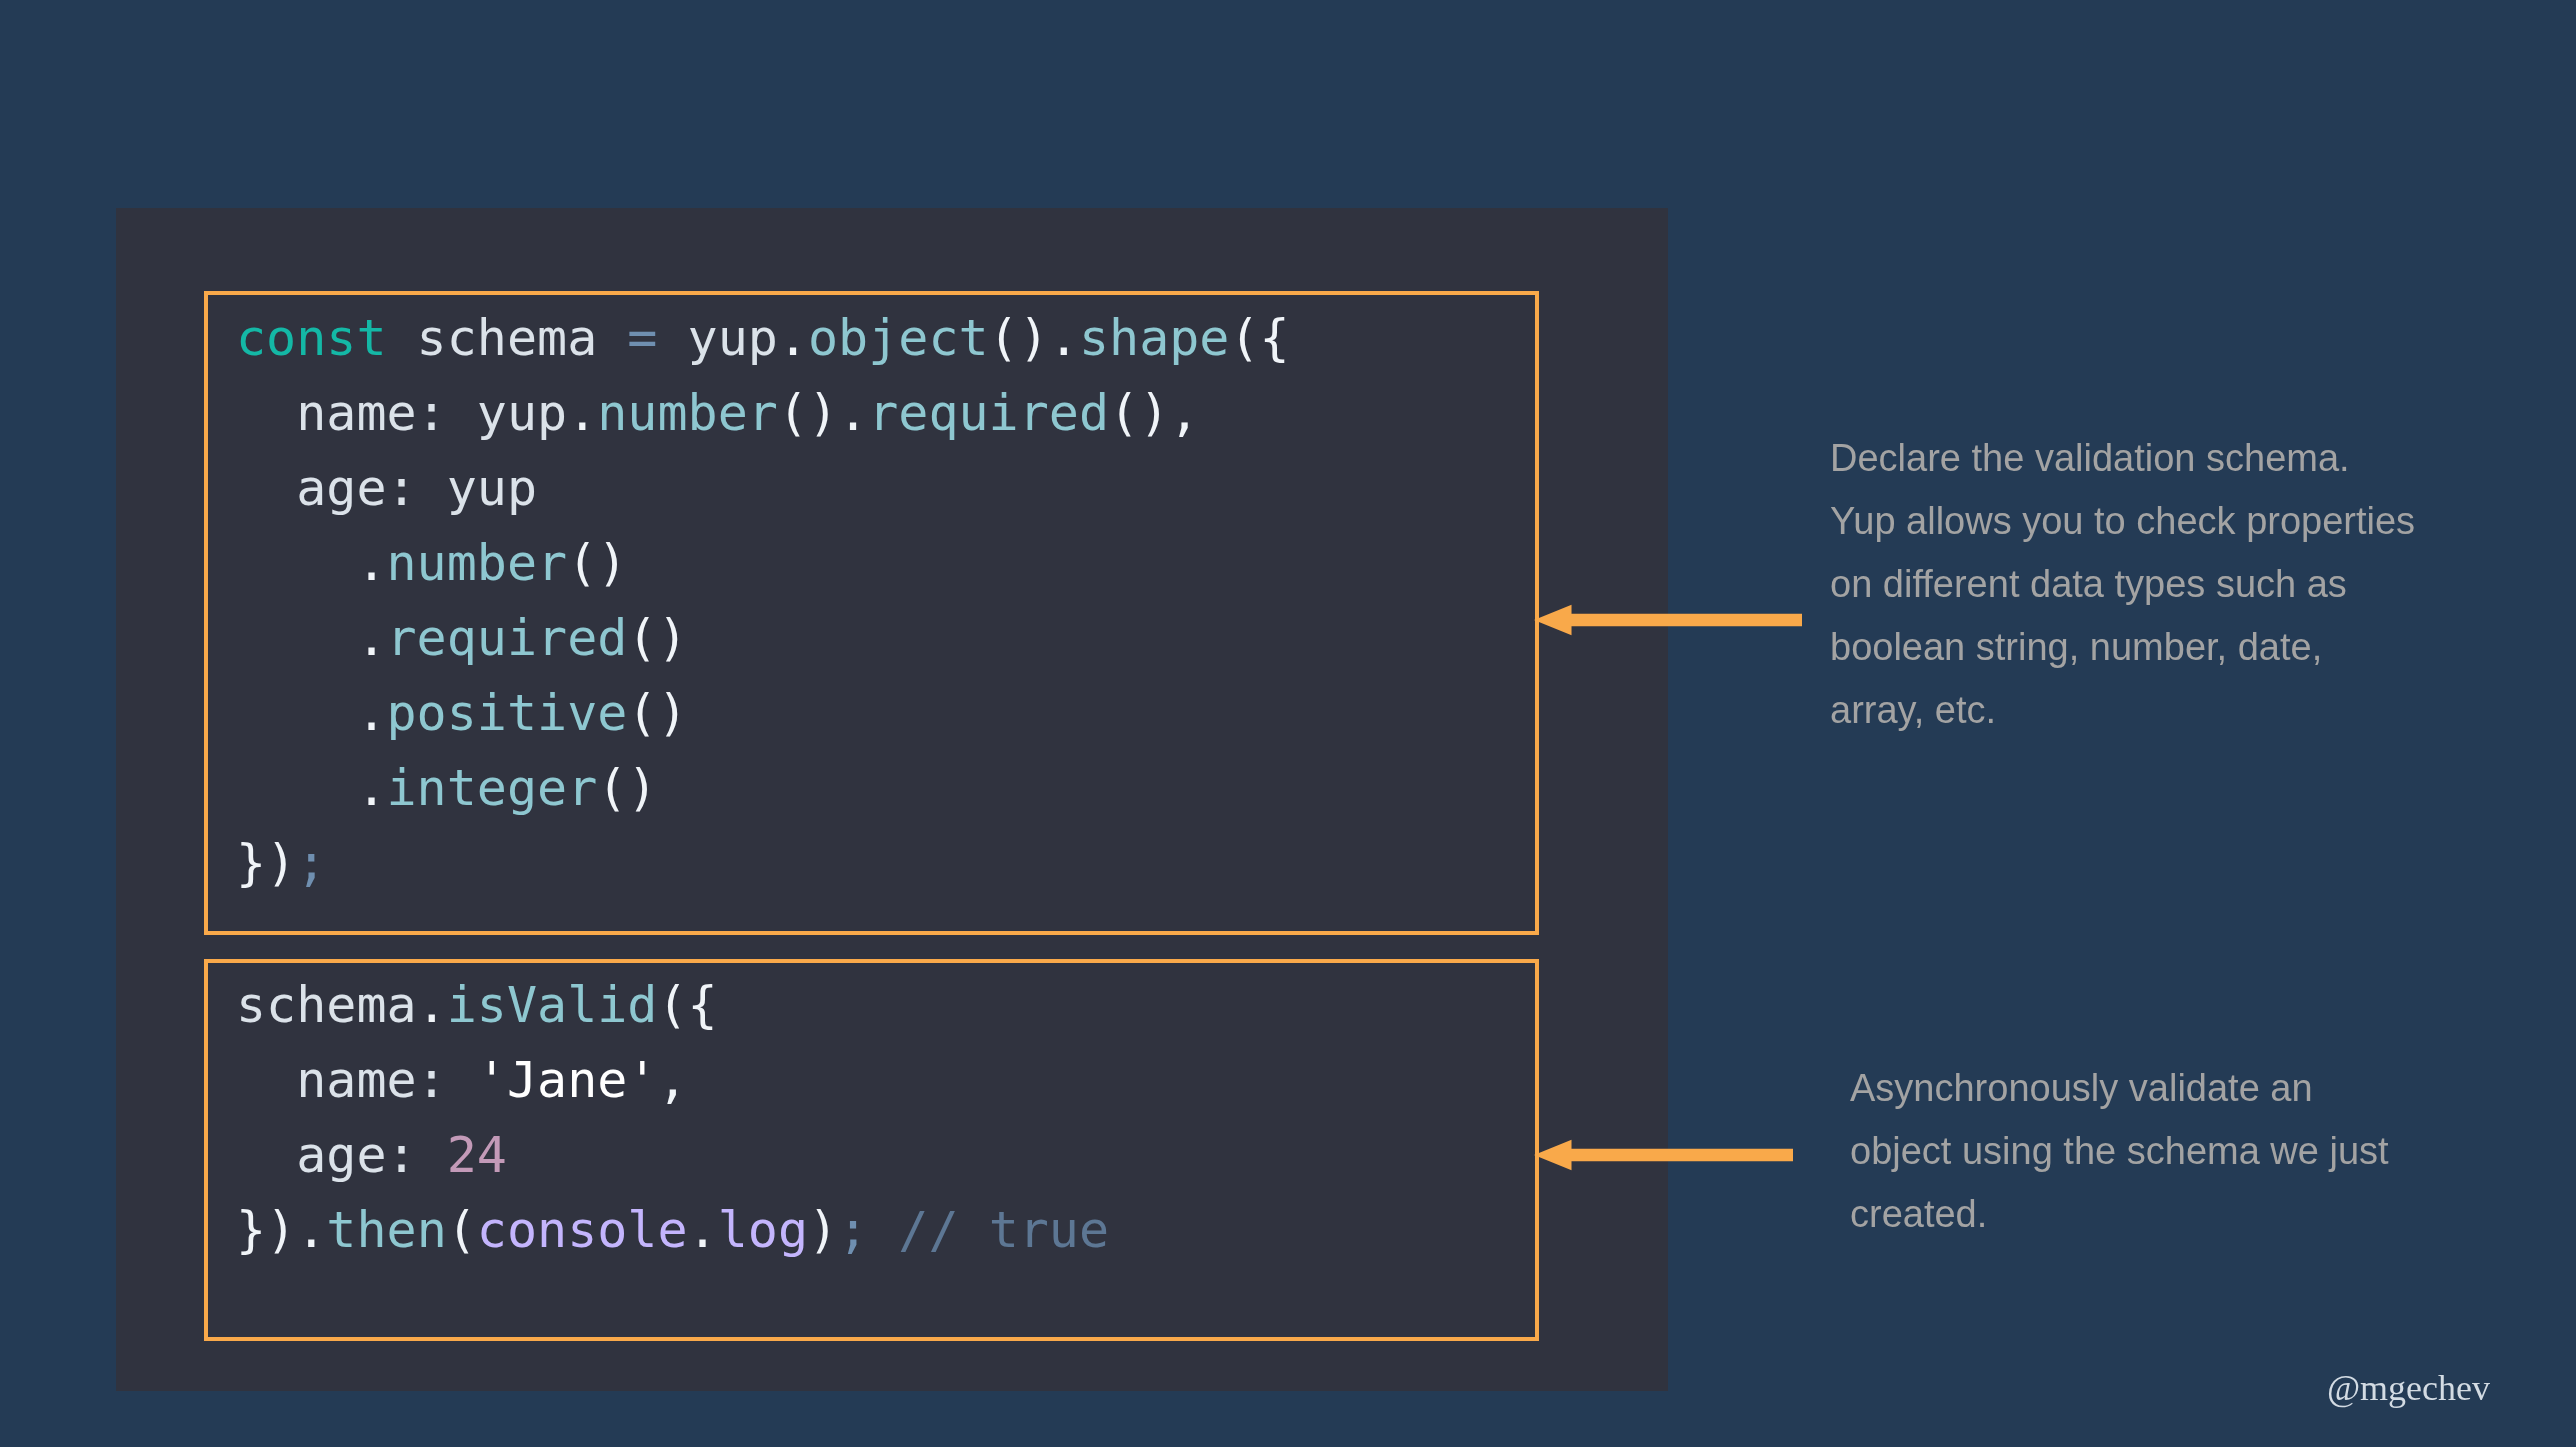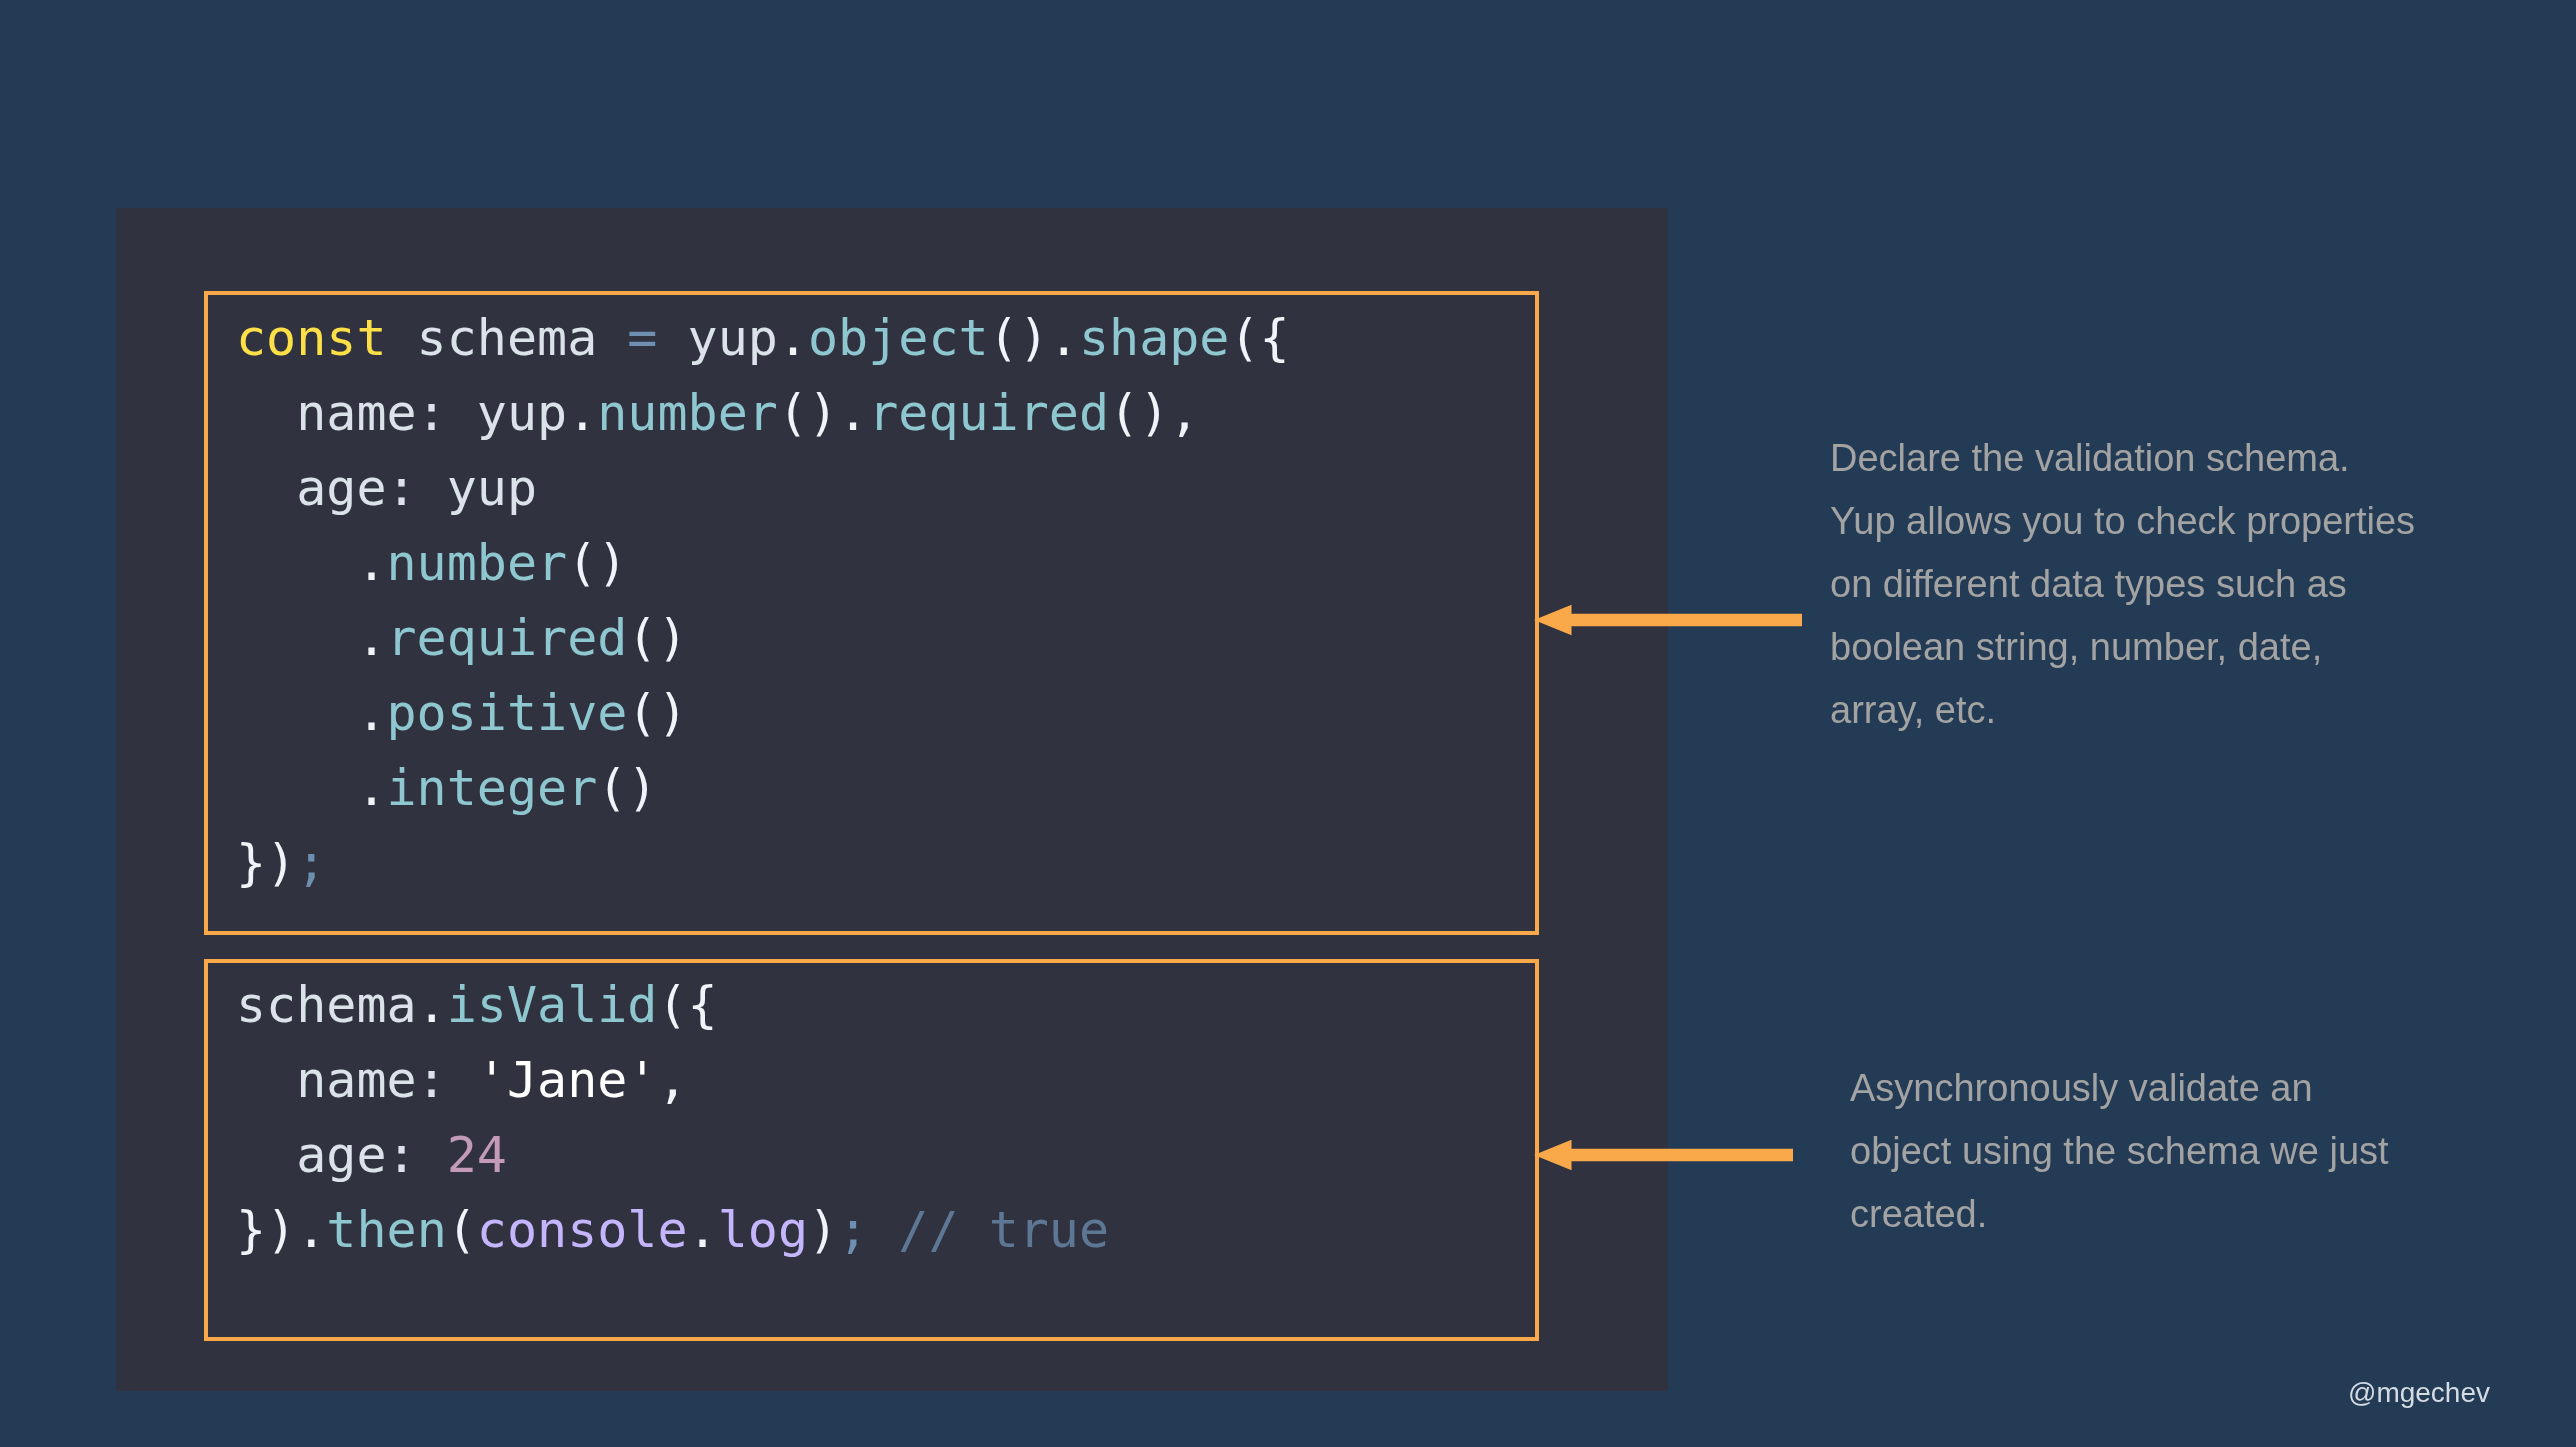--- a/index.html
+++ b/index.html
@@ -77,21 +77,21 @@
   #code-text-1 {
     left: 236px;
     top: 301px;
   }
   #code-text-2 {
     left: 236px;
     top: 968px;
   }
 
   
-  .tok-kw      { color: #fde047; }
+  .tok-kw      { color: #14b8a6; }
   .tok-op      { color: #6f8fb0; }
   .tok-punc    { color: #f0f4f8; }
   .tok-plain   { color: #dbe2e9; }
   .tok-method  { color: #8ec7d0; }
   .tok-ident   { color: #c4b5fd; }
   .tok-string  { color: #ffffff; }
   .tok-number  { color: #c39ab8; }
   .tok-comment { color: #5d7794; }
 
   
@@ -118,23 +118,23 @@
     left: 1850px;
     top: 1057px;
     width: 572px;
   }
 
   
   .handle {
     position: absolute;
     right: 86px;
     bottom: 38px;
-    font-size: 28px;
+    font-size: 36px;
     color: #d3dbe3;
-    font-family: Liberation Sans, sans-serif;
+    font-family: Liberation Serif, serif;
     white-space: nowrap;
   }
 </style>
 </head>
 <body>
 
 <div class="slide">
 
 
   <div class="code-panel"></div>

